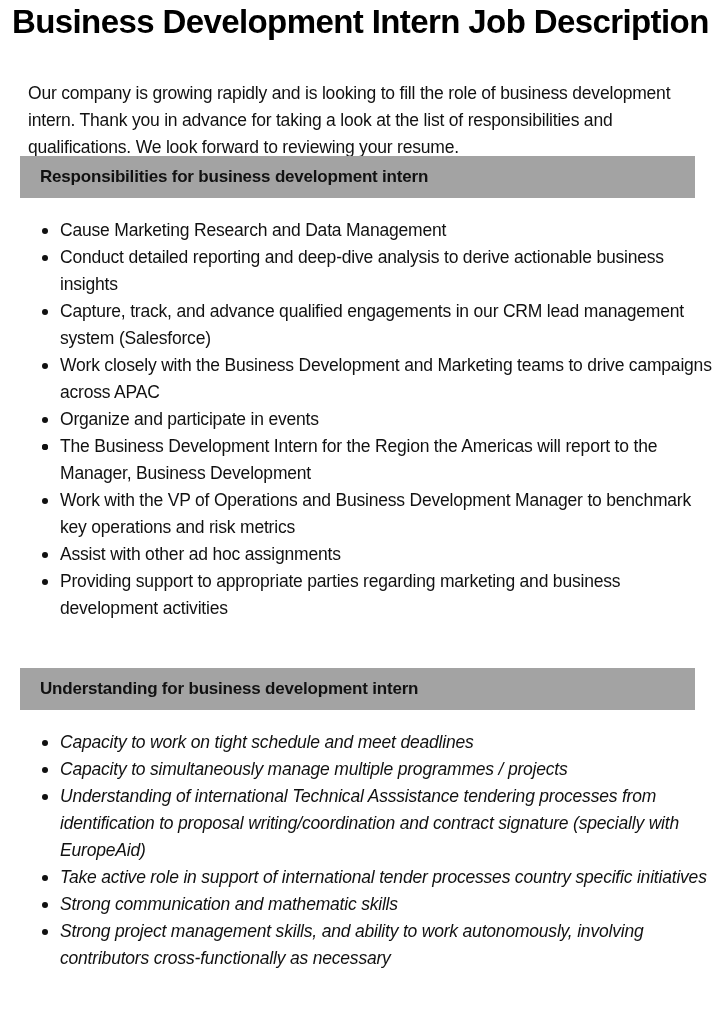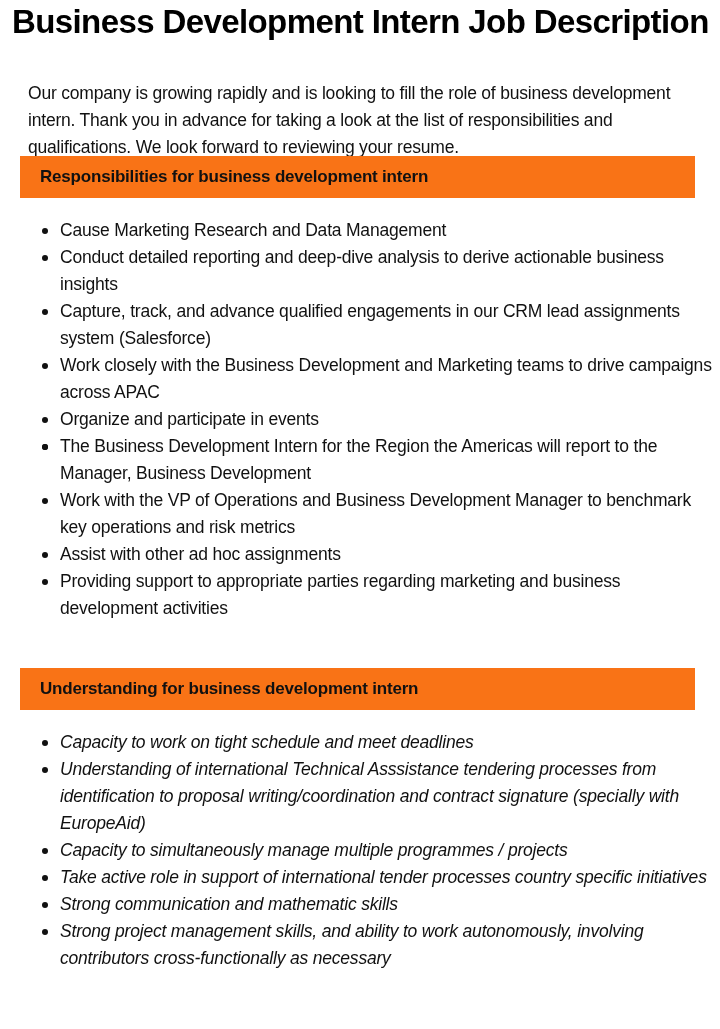--- a/index.html
+++ b/index.html
@@ -32,21 +32,21 @@
       font-size: 17.5px;
       line-height: 27px;
       letter-spacing: -0.2px;
       margin: 8px;
     }
     .section-header {
       position: absolute;
       left: 20px;
       width: 675px;
       height: 42px;
-      background: #f97316;
+      background: #a3a3a3;
       box-sizing: border-box;
       padding-left: 20px;
       font-size: 17px;
       font-weight: bold;
       line-height: 42px;
       letter-spacing: -0.2px;
     }
     ul.bullets {
       position: absolute;
       left: 20px;
@@ -75,33 +75,33 @@
 <div class="page">
   <h1 class="title">Business Development Intern Job Description</h1>
 
   <p class="intro">Our company is growing rapidly and is looking to fill the role of business development intern. Thank you in advance for taking a look at the list of responsibilities and qualifications. We look forward to reviewing your resume.</p>
 
   <div class="section-header" style="top:156px;">Responsibilities for business development intern</div>
 
   <ul class="bullets" style="top:217px;">
     <li><span class="dot"></span><span>Cause Marketing Research and Data Management</span></li>
     <li><span class="dot"></span><span>Conduct detailed reporting and deep-dive analysis to derive actionable business insights</span></li>
-    <li><span class="dot"></span><span>Capture, track, and advance qualified engagements in our CRM lead assignments system (Salesforce)</span></li>
+    <li><span class="dot"></span><span>Capture, track, and advance qualified engagements in our CRM lead management system (Salesforce)</span></li>
     <li><span class="dot"></span><span>Work closely with the Business Development and Marketing teams to drive campaigns across APAC</span></li>
     <li><span class="dot"></span><span>Organize and participate in events</span></li>
     <li><span class="dot"></span></li>
     <li><span class="dot"></span><span>The Business Development Intern for the Region the Americas will report to the Manager, Business Development</span></li>
     <li><span class="dot"></span><span>Work with the VP of Operations and Business Development Manager to benchmark key operations and risk metrics</span></li>
     <li><span class="dot"></span><span>Assist with other ad hoc assignments</span></li>
     <li><span class="dot"></span><span>Providing support to appropriate parties regarding marketing and business development activities</span></li>
   </ul>
 
   <div class="section-header" style="top:668px;">Understanding for business development intern</div>
 
   <ul class="bullets" style="top:729px;font-style:italic;">
     <li><span class="dot"></span><span>Capacity to work on tight schedule and meet deadlines</span></li>
+    <li><span class="dot"></span><span>Capacity to simultaneously manage multiple programmes / projects</span></li>
     <li><span class="dot"></span><span>Understanding of international Technical Asssistance tendering processes from identification to proposal writing/coordination and contract signature (specially with EuropeAid)</span></li>
-    <li><span class="dot"></span><span>Capacity to simultaneously manage multiple programmes / projects</span></li>
     <li><span class="dot"></span><span>Take active role in support of international tender processes country specific initiatives</span></li>
     <li><span class="dot"></span><span>Strong communication and mathematic skills</span></li>
     <li><span class="dot"></span><span>Strong project management skills, and ability to work autonomously, involving contributors cross-functionally as necessary</span></li>
   </ul>
 </div>
 
 </body></html>

